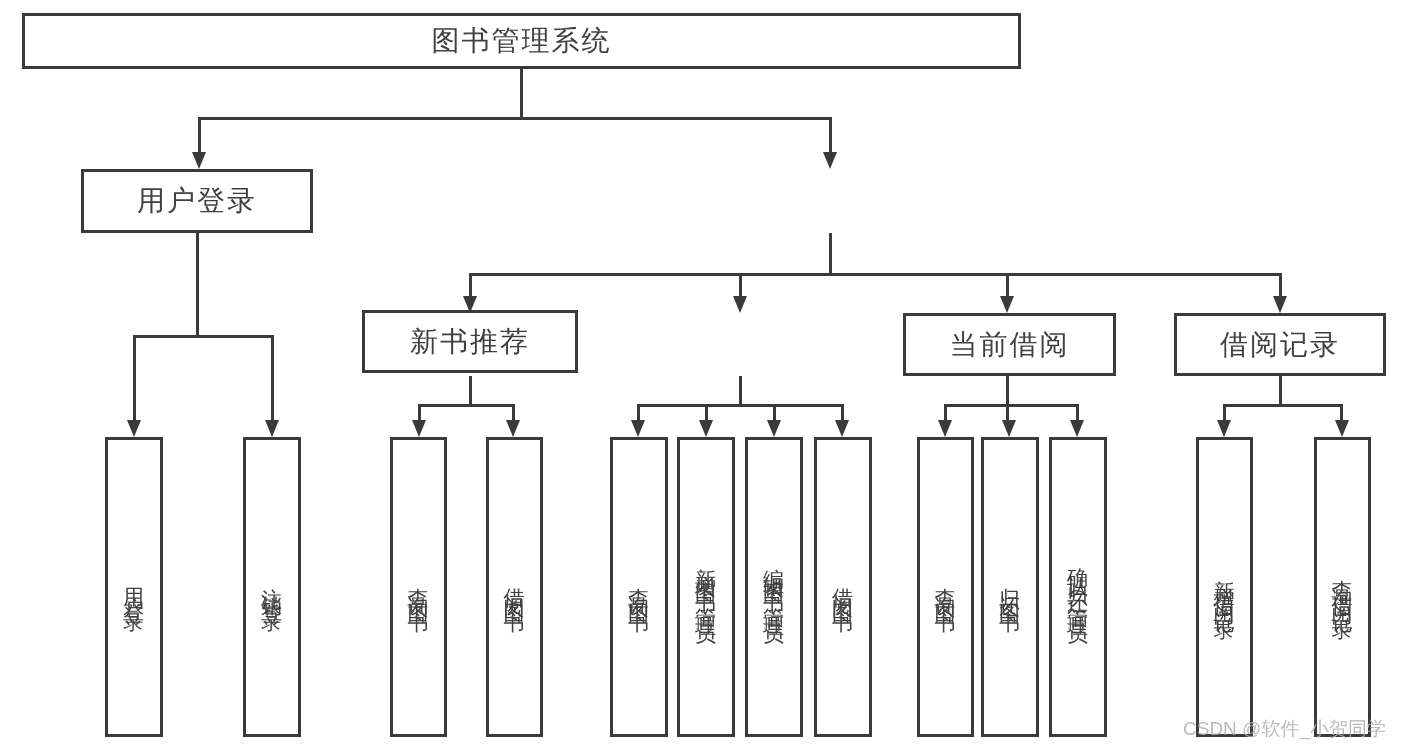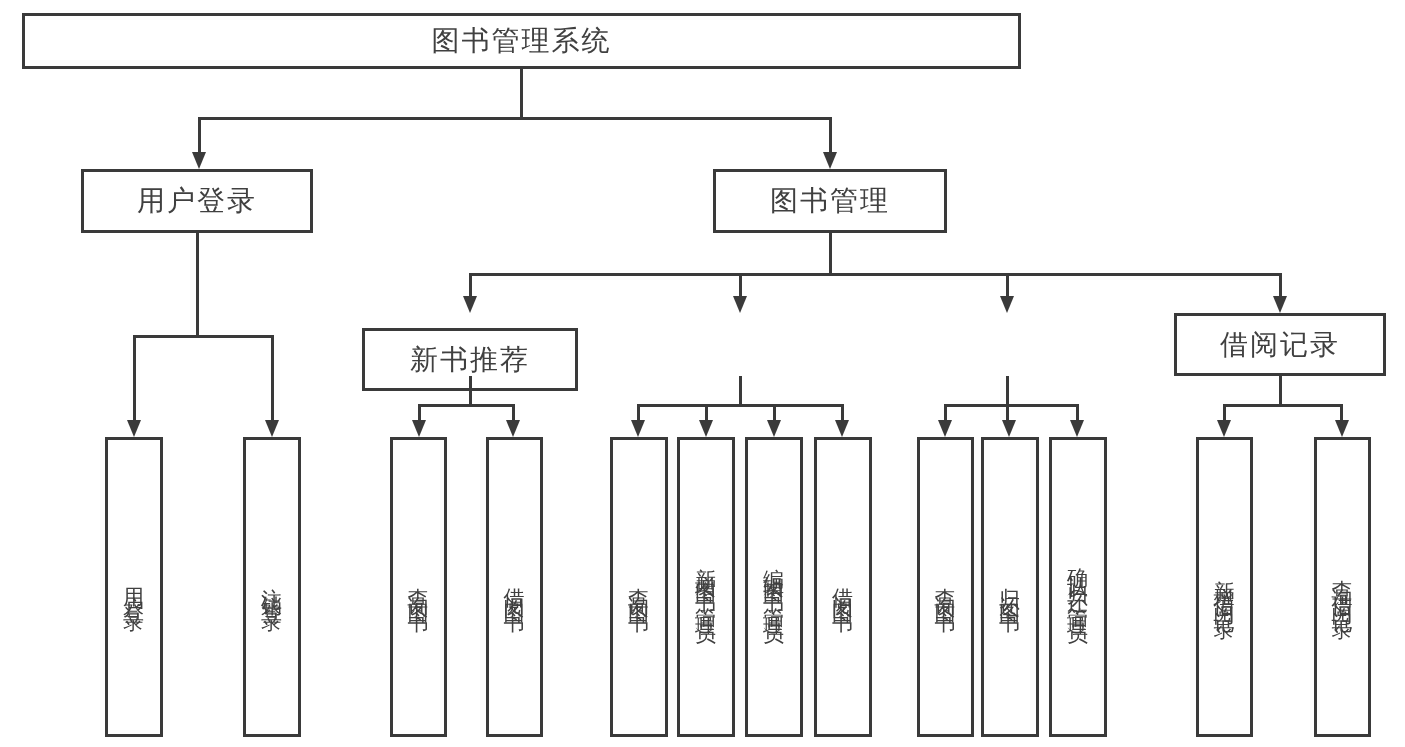--- a/index.html
+++ b/index.html
@@ -66,29 +66,29 @@
 <div class="canvas">
 
   <div class="box h" style="left:22px;top:13px;width:999px;height:56px">
     <span>图书管理系统</span>
   </div>
 
   <div class="box h" style="left:81px;top:169px;width:232px;height:64px">
     <span>用户登录</span>
   </div>
 
-  <div class="box h" style="left:713px;top:169px;width:234px;height:64px">
-    <span>图书管理</span>
-  </div>
 
-  <div class="box h" style="left:362px;top:328px;width:216px;height:63px">
+  <div class="box h" style="left:362px;top:310px;width:216px;height:63px">
     <span>新书推荐</span>
   </div>
 
 
+  <div class="box h" style="left:903px;top:313px;width:213px;height:63px">
+    <span>当前借阅</span>
+  </div>
 
   <div class="box h" style="left:1174px;top:313px;width:212px;height:63px">
     <span>借阅记录</span>
   </div>
 
   <div class="box v" style="left:105px;top:437px;width:58px;height:300px">
     <span>用户登录</span>
   </div>
   <div class="box v" style="left:243px;top:437px;width:58px;height:300px">
     <span>注销登录</span>
@@ -183,14 +183,15 @@
   <div class="vline" style="left:1076px;top:404px;height:16px"></div>
   <div class="arrow" style="left:1070px;top:420px"></div>
 
   <div class="vline" style="left:1279px;top:376px;height:28px"></div>
   <div class="hline" style="left:1223px;top:404px;width:120px"></div>
   <div class="vline" style="left:1223px;top:404px;height:16px"></div>
   <div class="arrow" style="left:1217px;top:420px"></div>
   <div class="vline" style="left:1340px;top:404px;height:16px"></div>
   <div class="arrow" style="left:1335px;top:420px"></div>
 
+  <div class="watermark">CSDN @软件_小贺同学</div>
 
 </div>
 
 </body></html>

